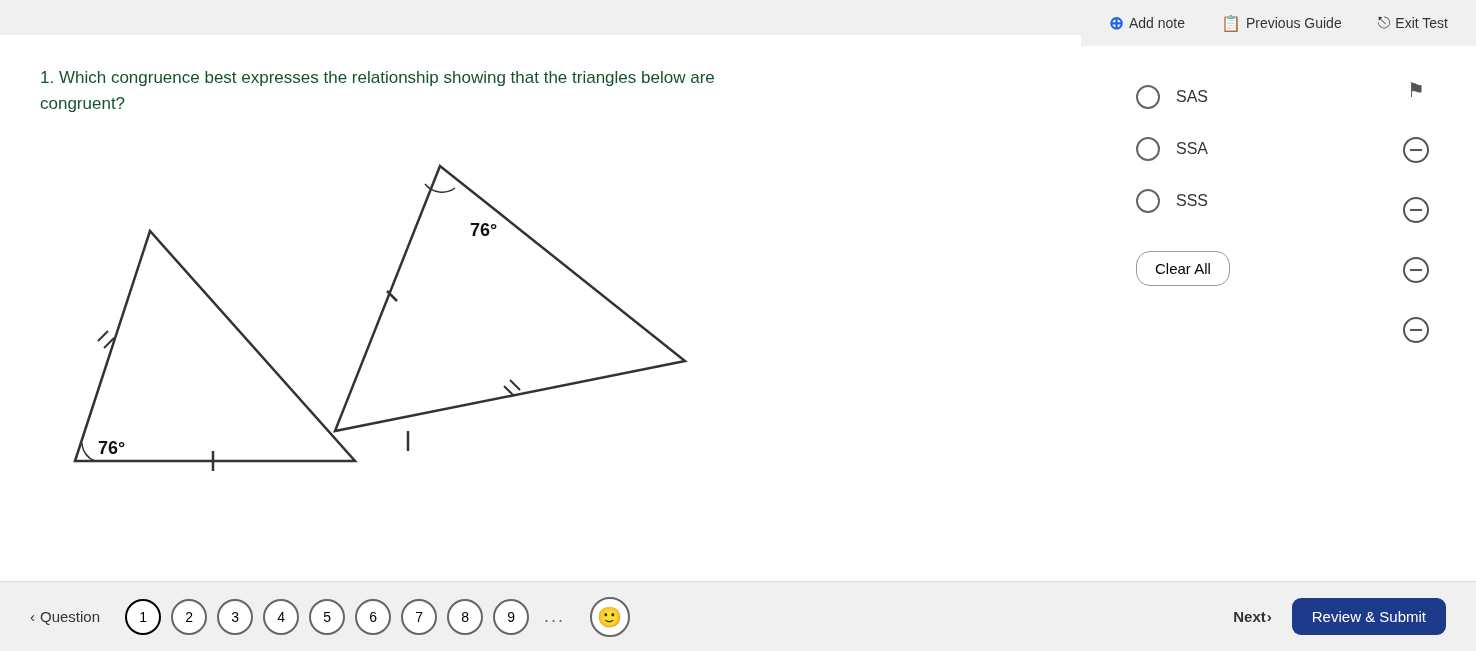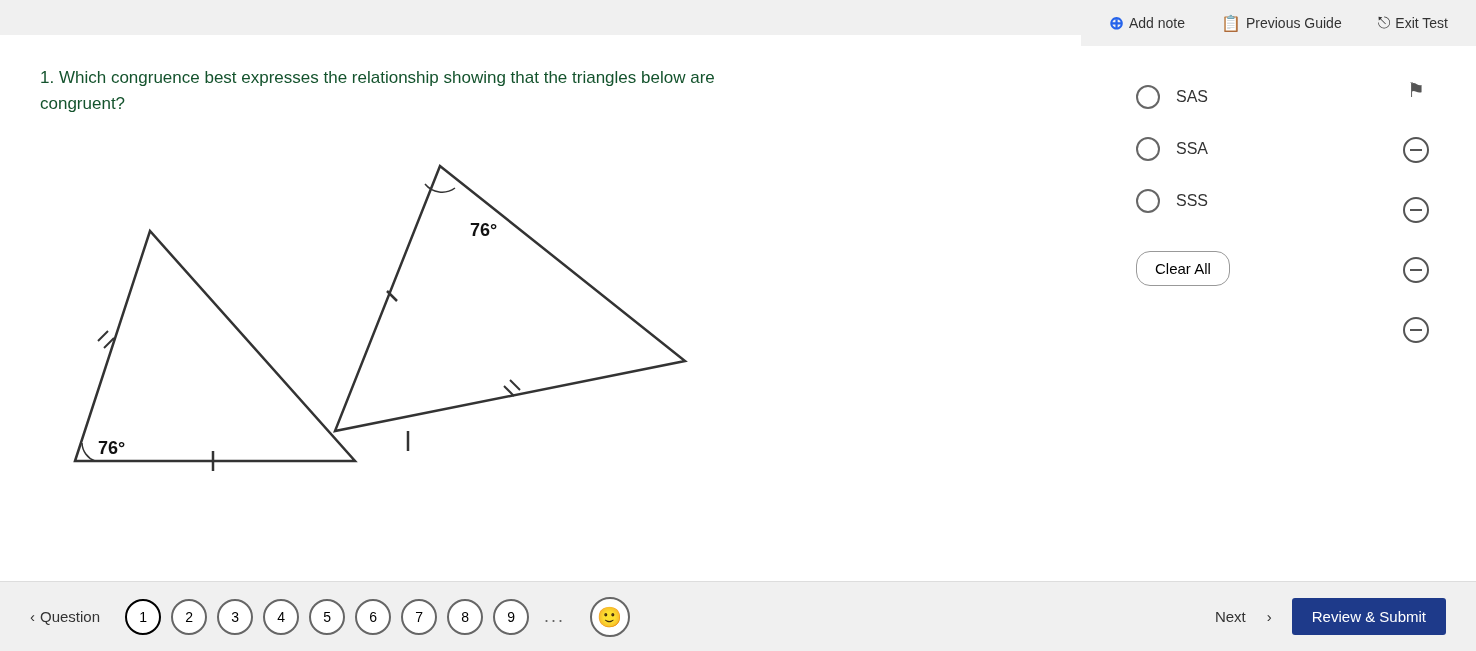--- a/index.html
+++ b/index.html
@@ -205,31 +205,32 @@
       margin: 0 10px;
     }
     .next-btn {
       background: none;
       border: none;
       font-size: 15px;
       color: #333;
       cursor: pointer;
       display: flex;
       align-items: center;
-      gap: 21px;
+      gap: 1px;
       margin-left: auto;
+      font-weight: bold;
     }
     .review-btn {
       background: #1e3a8a;
       color: white;
       border: none;
       padding: 10px 20px;
       font-size: 15px;
       cursor: pointer;
-      border-radius: 3px;
+      border-radius: 9px;
       margin-left: 10px;
     }
 
     svg text {
       font-family: Arial, sans-serif;
     }
   </style>
 </head>
 <body>
 

